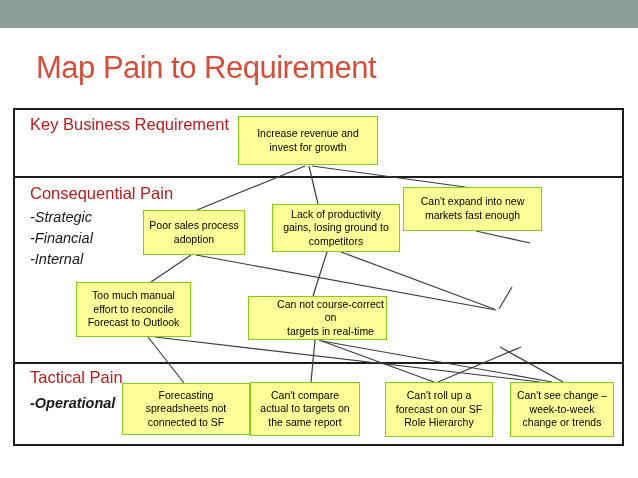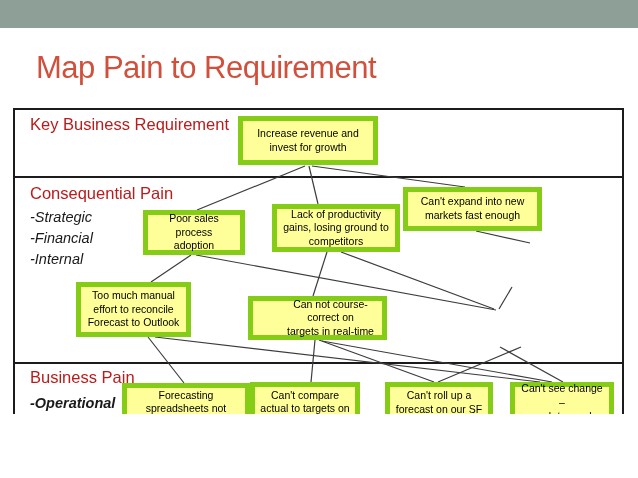--- a/index.html
+++ b/index.html
@@ -1,35 +1,35 @@
 <!DOCTYPE html>
 <html><head>
 <meta charset="utf-8">
 <style>
   html,body{margin:0;padding:0;background:#ffffff;}
   #slide{
-    position:relative;width:638px;height:414px;background:#ffffff;overflow:hidden;
+    position:relative;width:638px;height:478px;background:#ffffff;overflow:hidden;
     font-family:"Liberation Sans", sans-serif;
   }
   #topbar{position:absolute;left:0;top:0;width:638px;height:28px;background:#8e9f97;}
   #title{
     position:absolute;left:36px;top:50px;font-size:31px;color:#d0503c;
     letter-spacing:-0.5px;white-space:nowrap;
   }
   #table-frame{
     position:absolute;left:13px;top:108px;width:607px;height:334px;
     border:2px solid #1b1b1b;background:transparent;
   }
   .row-divider{position:absolute;left:13px;width:611px;height:2px;background:#1b1b1b;}
   #divider-1{top:176px;}
   #divider-2{top:362px;}
   .section-label{position:absolute;left:30px;font-size:16.5px;color:#b91c1c;white-space:nowrap;}
   .sub-label{position:absolute;left:30px;font-size:14.5px;font-style:italic;color:#1a1a1a;white-space:nowrap;}
   .pain-box{
-    position:absolute;background:#ffff99;border:5px solid #84cc16;
+    position:absolute;background:#ffff99;border:1px solid #84cc16;
     display:flex;align-items:center;justify-content:center;text-align:center;
     font-size:10.5px;line-height:1.3;color:#000;white-space:pre-line;
     box-sizing:border-box;padding:2px;z-index:3;
   }
   #connectors{position:absolute;left:0;top:0;z-index:2;pointer-events:none;}
   #connectors line{stroke:#3c3c3c;stroke-width:1.2;}
 </style>
 </head>
 <body>
 
@@ -41,21 +41,21 @@
 
   <div id="table-frame"></div>
   <div id="divider-1" class="row-divider"></div>
   <div id="divider-2" class="row-divider"></div>
 
   <div class="section-label" style="top:115px;">Key Business Requirement</div>
   <div class="section-label" style="top:184px;">Consequential Pain</div>
   <div class="sub-label" style="top:209px;">-Strategic</div>
   <div class="sub-label" style="top:230px;">-Financial</div>
   <div class="sub-label" style="top:251px;">-Internal</div>
-  <div class="section-label" style="top:368px;">Business Pain</div>
+  <div class="section-label" style="top:368px;">Tactical Pain</div>
   <div class="sub-label" style="top:395px;font-weight:bold;">-Operational</div>
 
   <svg id="connectors" width="638" height="478">
     <line x1="305" y1="166" x2="197" y2="210"></line>
     <line x1="309" y1="166" x2="318" y2="204"></line>
     <line x1="312" y1="166" x2="465" y2="187"></line>
     <line x1="476" y1="231" x2="530" y2="243"></line>
     <line x1="191" y1="255" x2="151" y2="282"></line>
     <line x1="196" y1="255" x2="496" y2="310"></line>
     <line x1="327" y1="252" x2="313" y2="296"></line>
@@ -88,15 +88,15 @@
 spreadsheets not
 connected to SF</div>
   <div class="pain-box" style="left:250px;top:382px;width:110px;height:54px;">Can't compare
 actual to targets on
 the same report</div>
   <div class="pain-box" style="left:385px;top:382px;width:108px;height:55px;">Can't roll up a
 forecast on our SF
 Role Hierarchy</div>
   <div class="pain-box" style="left:510px;top:382px;width:104px;height:55px;">Can't see change –
 week-to-week
-change or report</div>
+change or trends</div>
 
 </div>
 
 </body></html>

